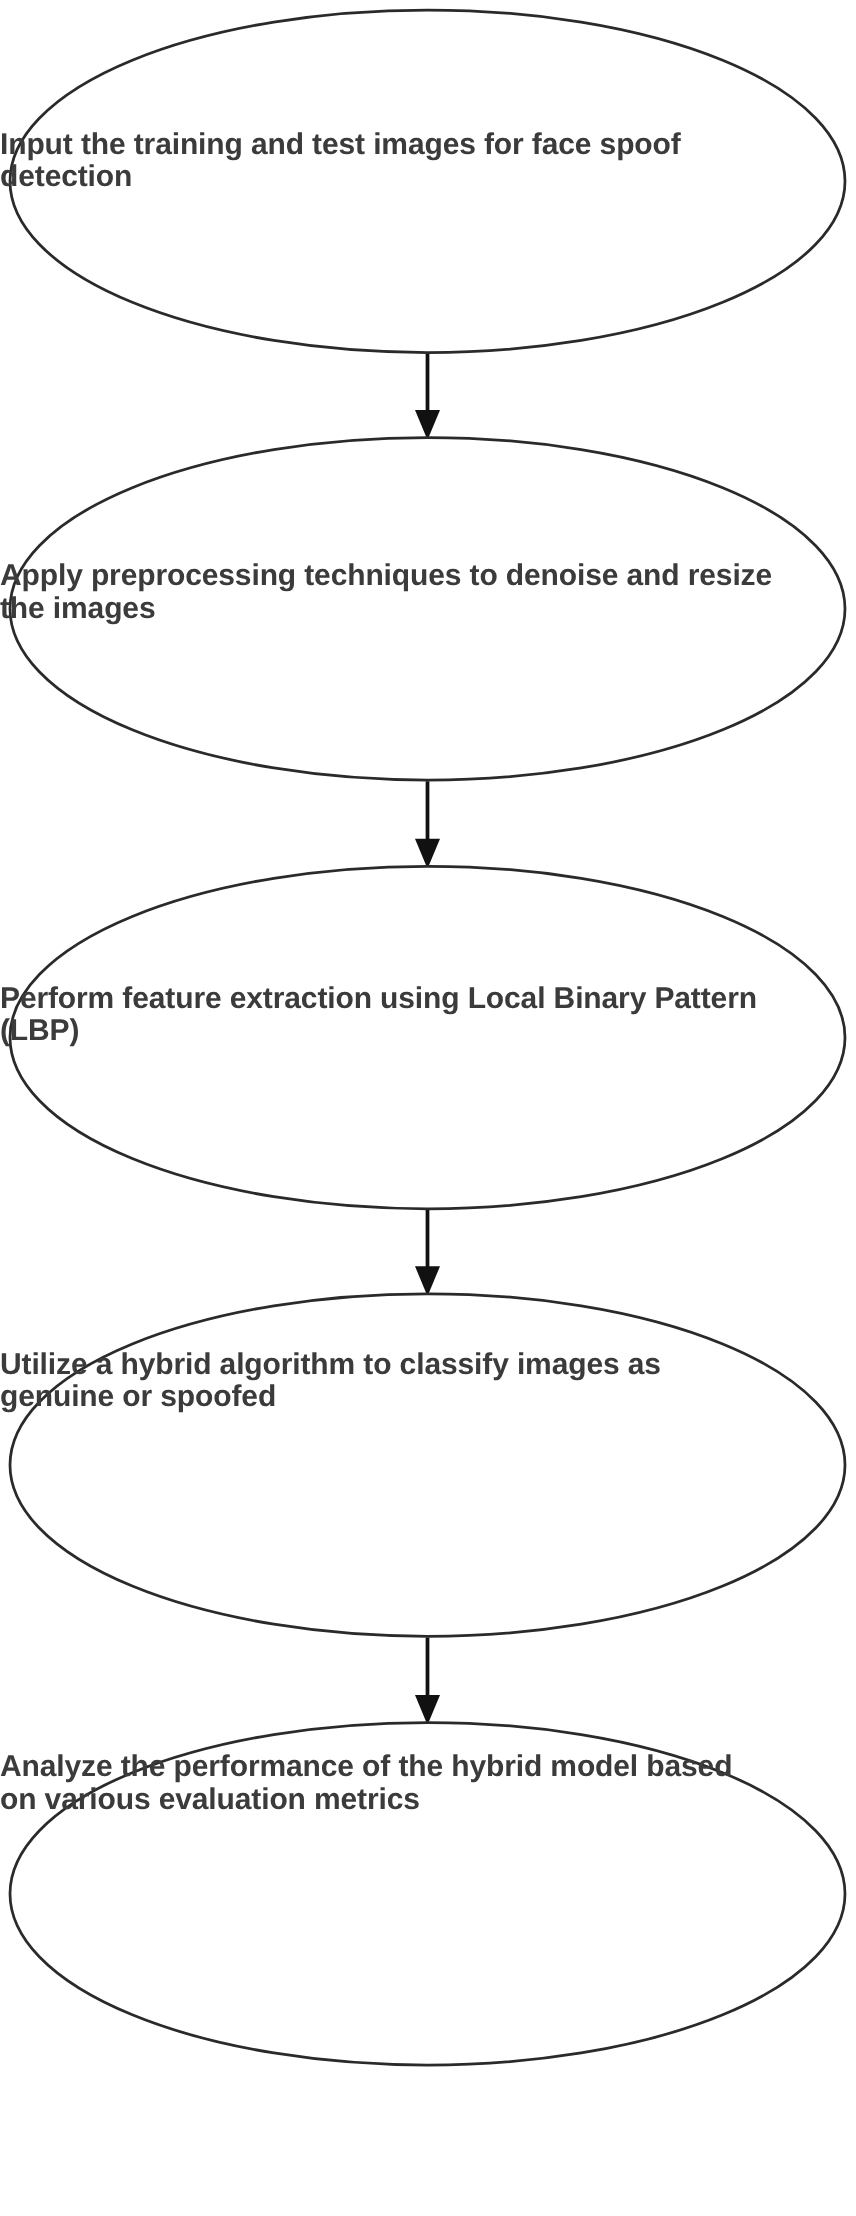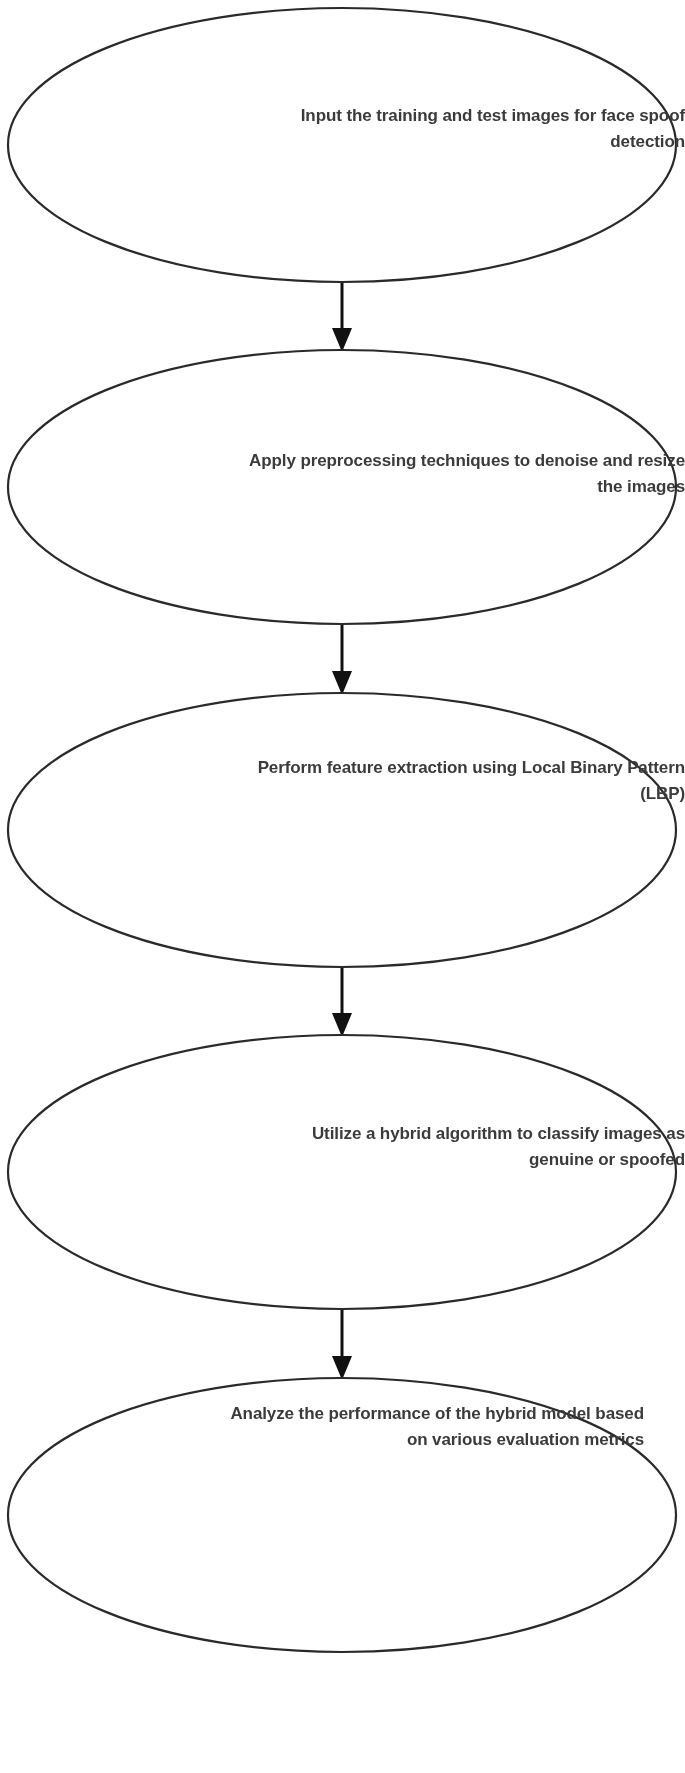--- a/index.html
+++ b/index.html
@@ -35,24 +35,24 @@
     stroke: #111111;
     stroke-width: 3;
     fill: none;
   }
   .connector-head {
     fill: #111111;
     stroke: none;
   }
   .node-label {
     position: absolute;
-    text-align: right;
+    text-align: left;
     color: #3b3b3b;
     font-family: "Liberation Sans", sans-serif;
-    font-size: 17px;
+    font-size: 24px;
     font-weight: 700;
     line-height: 26px;
     letter-spacing: -0.1px;
     white-space: pre-line;
     pointer-events: none;
   }
 </style>
 </head>
 <body>
 
@@ -87,22 +87,22 @@
       <ellipse class="node-ellipse" cx="342" cy="1515" rx="334" ry="137"></ellipse>
     </g>
   </svg>
 
   <div class="node-label" style="left:0px; top:103px; width:685px;">Input the training and test images for face spoof
 detection</div>
 
   <div class="node-label" style="left:0px; top:448px; width:685px;">Apply preprocessing techniques to denoise and resize
 the images</div>
 
-  <div class="node-label" style="left:0px; top:755px; width:685px;">Perform feature extraction using Local Binary Pattern
+  <div class="node-label" style="left:0px; top:786px; width:685px;">Perform feature extraction using Local Binary Pattern
 (LBP)</div>
 
-  <div class="node-label" style="left:0px; top:1079px; width:685px;margin-top:42px;">Utilize a hybrid algorithm to classify images as
+  <div class="node-label" style="left:0px; top:1079px; width:685px;">Utilize a hybrid algorithm to classify images as
 genuine or spoofed</div>
 
-  <div class="node-label" style="left:0px; top:1401px; width:617px;margin-left:27px;">Analyze the performance of the hybrid model based
+  <div class="node-label" style="left:0px; top:1401px; width:617px;">Analyze the performance of the hybrid model based
 on various evaluation metrics</div>
 
 </div>
 
 </body></html>

